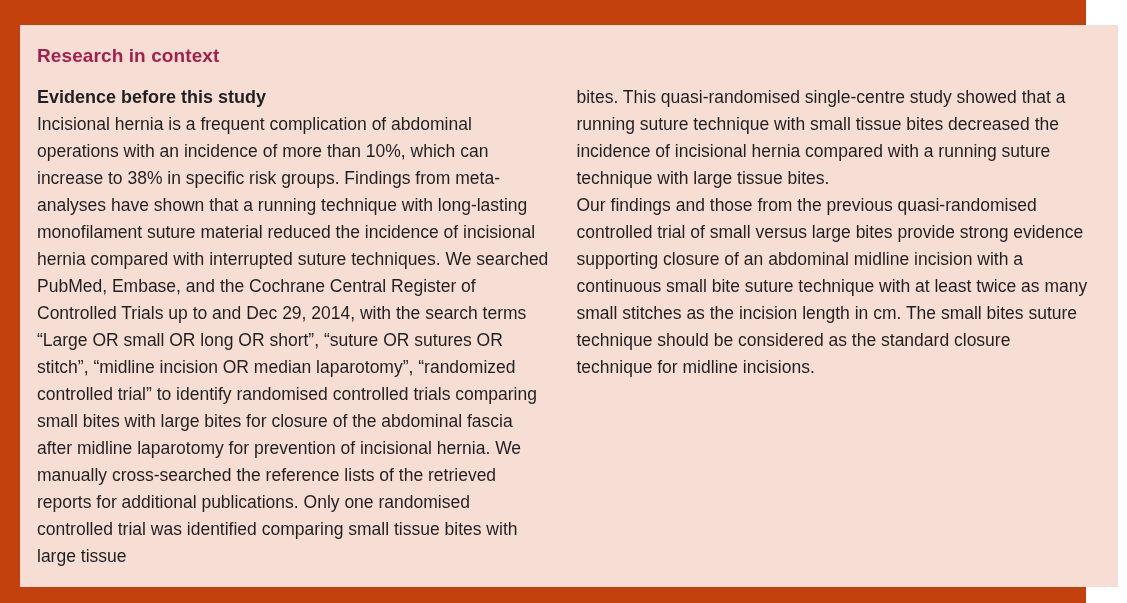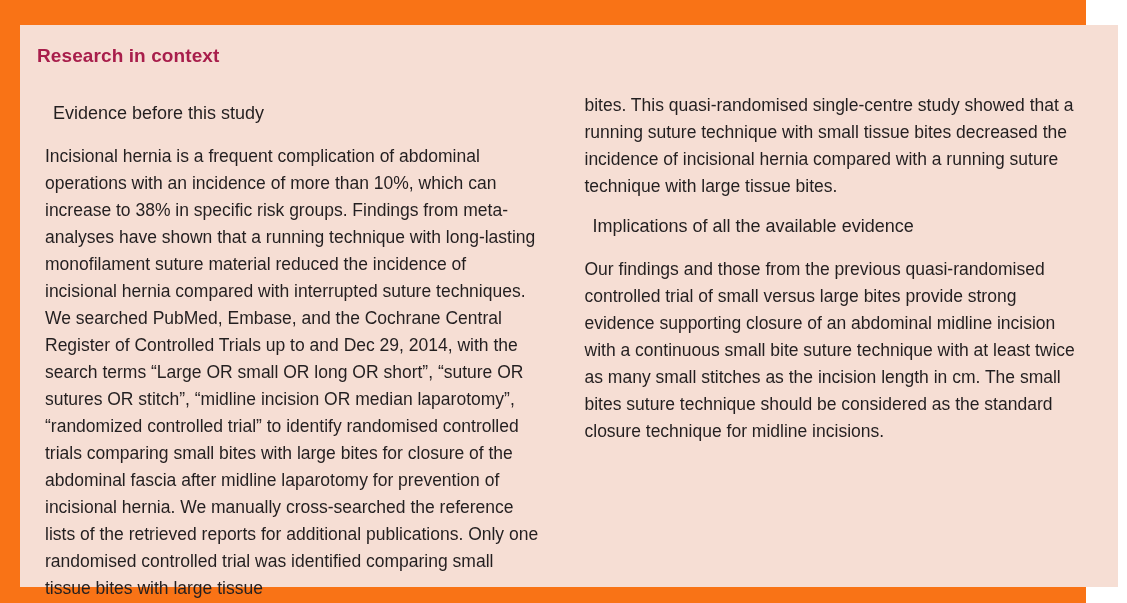--- a/index.html
+++ b/index.html
@@ -8,21 +8,21 @@
     background: #ffffff;
     width: 1127px;
     height: 603px;
     overflow: hidden;
     font-family: "Liberation Sans", sans-serif;
   }
   .page {
     position: relative;
     width: 1086px;
     height: 603px;
-    background: #f97316;
+    background: #c2410c;
   }
   .panel {
     position: absolute;
     left: 20px;
     top: 25px;
     width: 1098px;
     height: 562px;
     background: #f6ded4;
     box-sizing: border-box;
     padding: 20px 28px 20px 17px;
@@ -38,34 +38,34 @@
   .columns {
     display: flex;
     gap: 26px;
   }
   .col {
     flex: 1 1 0;
     min-width: 0;
   }
   .section-heading {
     font-size: 18px;
-    font-weight: 400;
+    font-weight: 700;
     color: #231f20;
     line-height: 27px;
-    margin: 16px;
+    margin: 0;
   }
   .section-heading.spaced {
     margin-top: 13px;
   }
   .body-text {
     font-size: 17.5px;
     font-weight: 400;
     color: #231f20;
     line-height: 27px;
-    margin: 8px;
+    margin: 0;
     text-align: left;
   }
 </style>
 </head>
 <body>
 
 <div class="page">
   <div class="panel">
     <h2 class="panel-title">Research in context</h2>
 
@@ -73,19 +73,18 @@
 
       <div class="col">
         <h3 class="section-heading">Evidence before this study</h3>
         <p class="body-text">Incisional hernia is a frequent complication of abdominal operations with an incidence of more than 10%, which can increase to 38% in specific risk groups. Findings from meta-analyses have shown that a running technique with long-lasting monofilament suture material reduced the incidence of incisional hernia compared with interrupted suture techniques. We searched PubMed, Embase, and the Cochrane Central Register of Controlled Trials up to and Dec 29, 2014, with the search terms “Large OR small OR long OR short”, “suture OR sutures OR stitch”, “midline incision OR median laparotomy”, “randomized controlled trial” to identify randomised controlled trials comparing small bites with large bites for closure of the abdominal fascia after midline laparotomy for prevention of incisional hernia. We manually cross-searched the reference lists of the retrieved reports for additional publications. Only one randomised controlled trial was identified comparing small tissue bites with large tissue</p>
       </div>
 
       <div class="col">
         <p class="body-text">bites. This quasi-randomised single-centre study showed that a running suture technique with small tissue bites decreased the incidence of incisional hernia compared with a running suture technique with large tissue bites.</p>
 
 
-        <h3 class="section-heading spaced">Implications of all the available evidence</h3>
         <p class="body-text">Our findings and those from the previous quasi-randomised controlled trial of small versus large bites provide strong evidence supporting closure of an abdominal midline incision with a continuous small bite suture technique with at least twice as many small stitches as the incision length in cm. The small bites suture technique should be considered as the standard closure technique for midline incisions.</p>
       </div>
 
     </div>
   </div>
 </div>
 
 </body></html>

